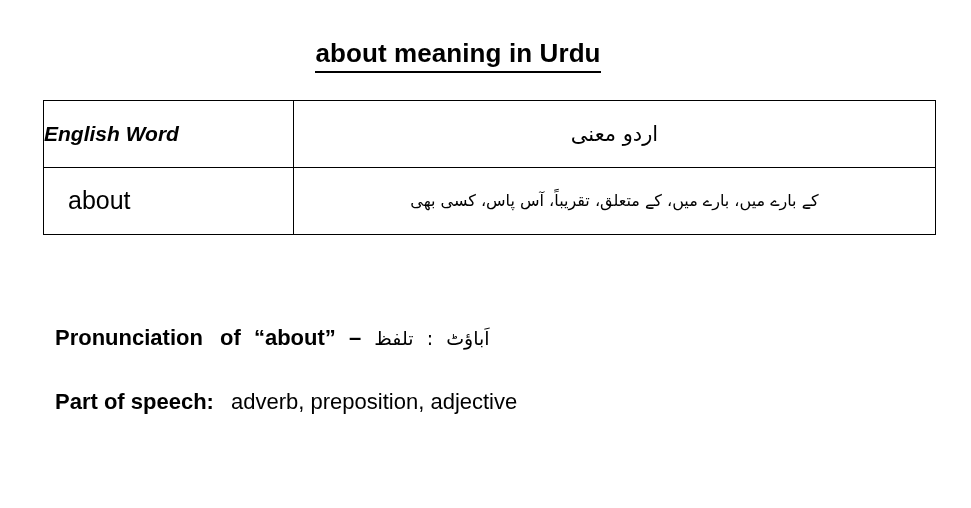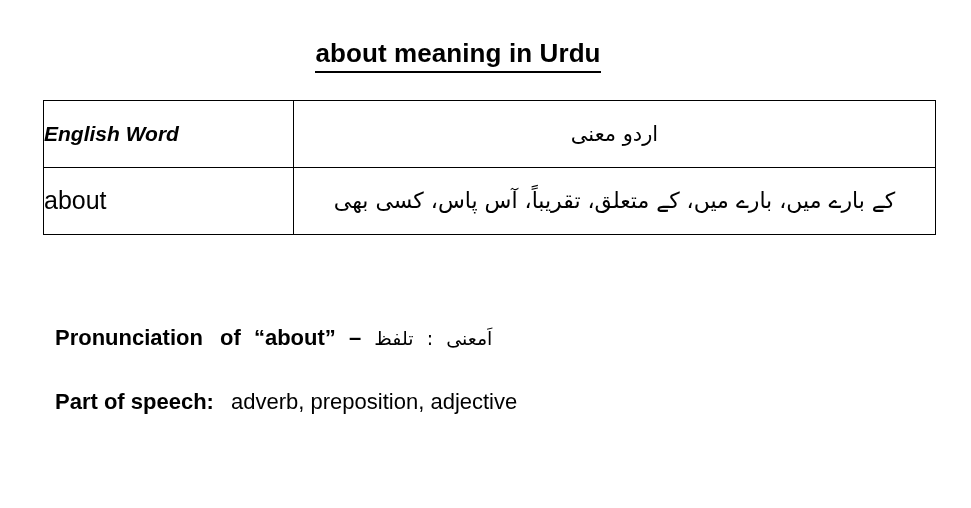--- a/index.html
+++ b/index.html
@@ -67,32 +67,33 @@
   .en-head {
     font-size: 21px;
     font-weight: bold;
     line-height: 1.1;
     font-style: italic;
   }
   .en-word {
     font-size: 25px;
     font-weight: normal;
     line-height: 1.1;
+    margin-left: 24px;
   }
   .ur-head {
     font-family: "DejaVu Sans", "Liberation Sans", sans-serif;
     font-size: 21px;
     font-weight: normal;
     line-height: 1.35;
     direction: rtl;
     unicode-bidi: bidi-override;
   }
   .ur-body {
     font-family: "DejaVu Sans", "Liberation Sans", sans-serif;
-    font-size: 22px;
+    font-size: 16px;
     font-weight: normal;
     line-height: 1.4;
     direction: rtl;
     white-space: nowrap;
   }
 
   
   .info-block {
     position: absolute;
     left: 55px;
@@ -163,21 +164,21 @@
 
 <div class="info-block">
 
   <div class="info-line">
     <span class="lbl">Pronunciation</span><span class="gap-md"></span>
     <span class="lbl">of</span><span class="gap-sm"></span>
     <span class="lbl">“about”</span><span class="gap-sm"></span>
     <span class="lbl">–</span><span class="gap-sm"></span>
     <span class="ur-inline">تلفظ</span><span class="gap-sm"></span>
     <span class="ur-inline">:</span><span class="gap-sm"></span>
-    <span class="ur-inline">اَمعنی</span>
+    <span class="ur-inline">اَباؤٹ</span>
   </div>
 
   <div class="info-line">
     <span class="lbl">Part of speech:</span><span class="gap-md"></span>
     <span class="val">adverb, preposition, adjective</span>
   </div>
 
 </div>
 
 </body></html>

